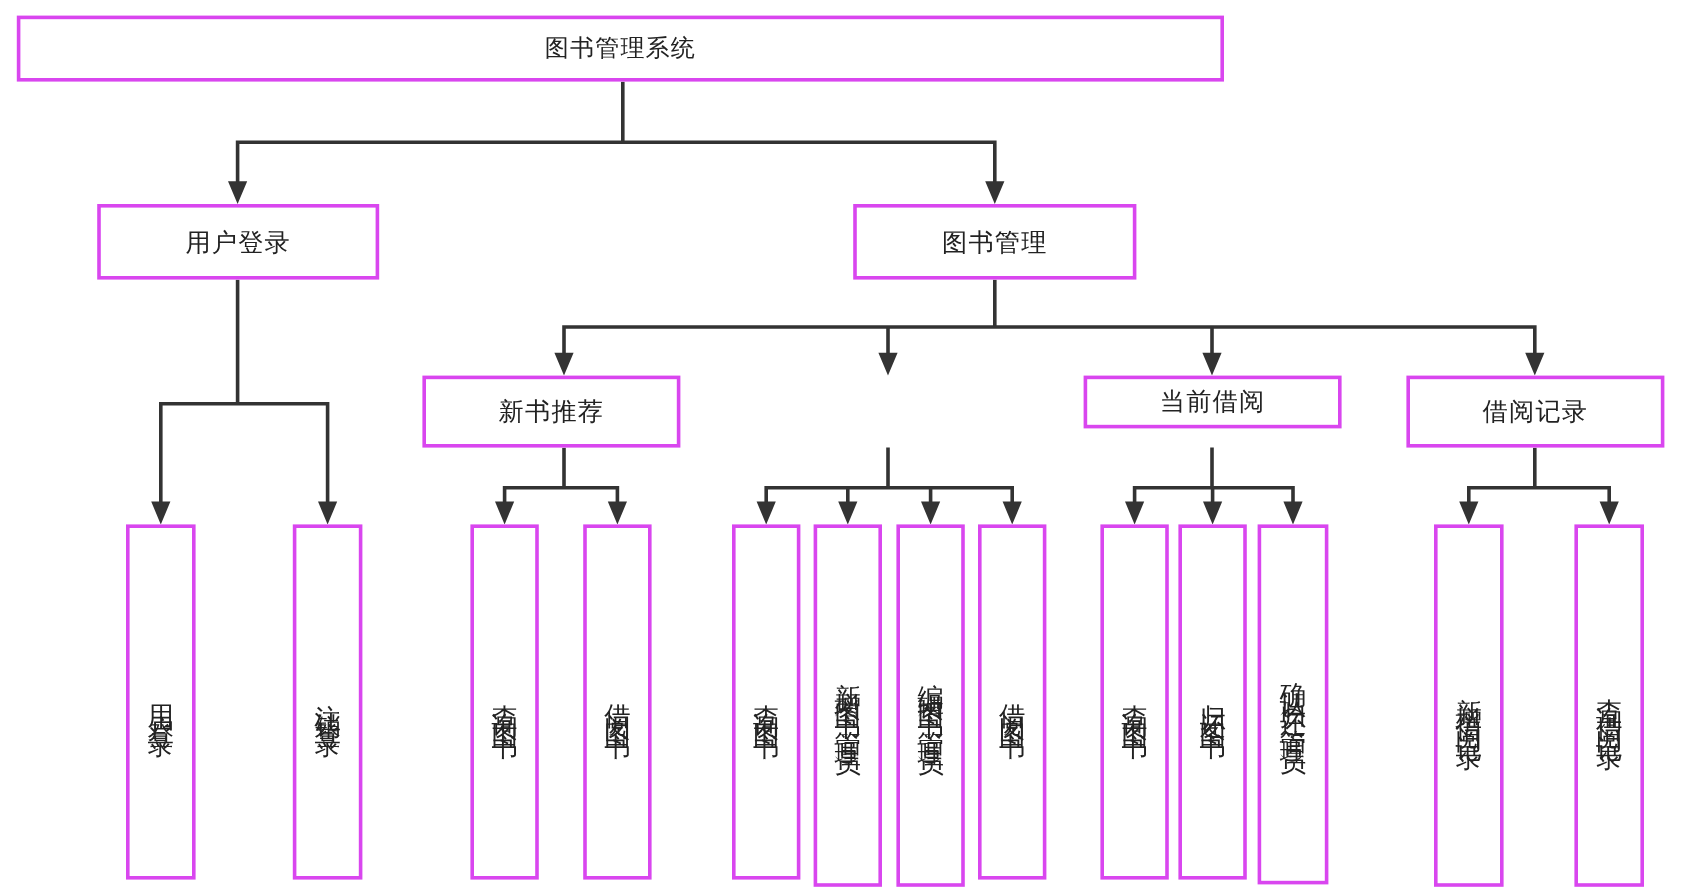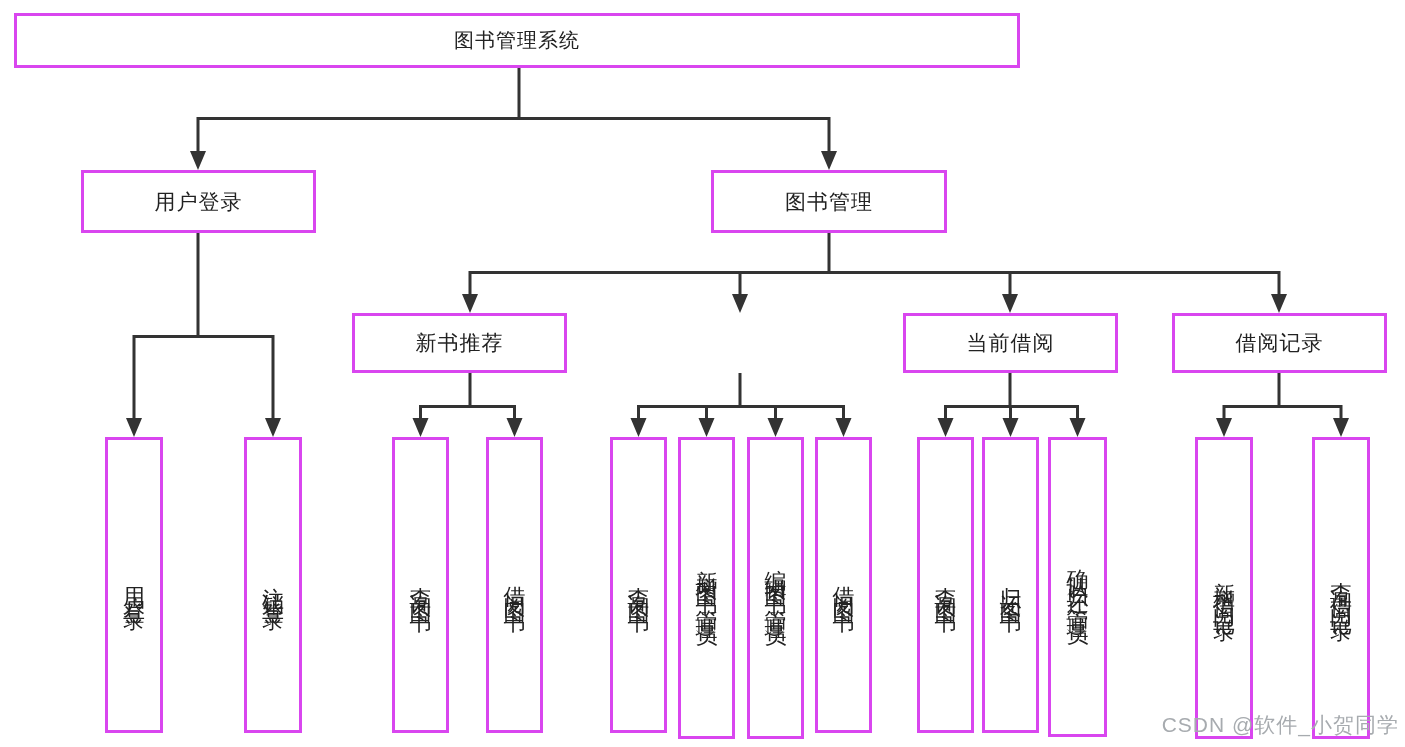--- a/index.html
+++ b/index.html
@@ -130,21 +130,21 @@
   <div class="box h" style="left:81px;top:170px;width:235px;height:63px">
     <span>用户登录</span>
   </div>
   <div class="box h" style="left:711px;top:170px;width:236px;height:63px">
     <span>图书管理</span>
   </div>
 
   <div class="box h" style="left:352px;top:313px;width:215px;height:60px">
     <span>新书推荐</span>
   </div>
-  <div class="box h" style="left:903px;top:313px;width:215px;height:60px">
+  <div class="box h" style="left:903px;top:313px;width:215px;height:44px">
     <span>当前借阅</span>
   </div>
   <div class="box h" style="left:1172px;top:313px;width:215px;height:60px">
     <span>借阅记录</span>
   </div>
 
   <div class="box v" style="left:105px;top:437px;width:58px;height:296px">
     <span class="vtext">用户登录</span>
   </div>
   <div class="box v" style="left:244px;top:437px;width:58px;height:296px">
@@ -181,15 +181,14 @@
     <span class="vtext">确认归还（管理员）</span>
   </div>
 
   <div class="box v" style="left:1195px;top:437px;width:58px;height:302px">
     <span class="vtext">新增借阅记录</span>
   </div>
   <div class="box v" style="left:1312px;top:437px;width:58px;height:302px">
     <span class="vtext">查询借阅记录</span>
   </div>
 
-  <div id="watermark">CSDN @软件_小贺同学</div>
 
 </div>
 
 </body></html>

